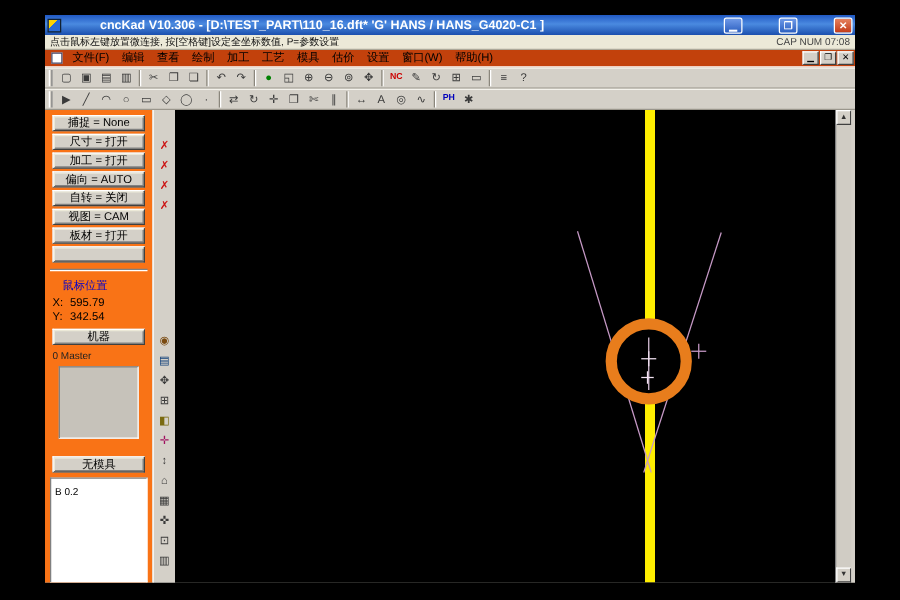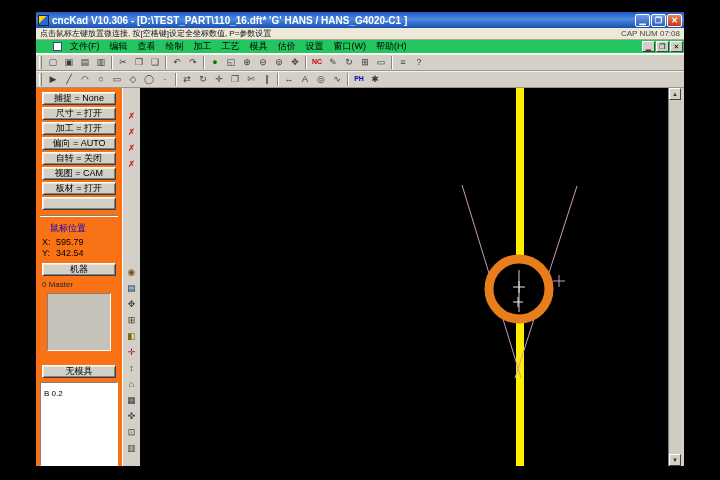--- a/index.html
+++ b/index.html
@@ -4,38 +4,38 @@
 <style>
   * { margin:0; padding:0; box-sizing:border-box; }
   body { background:#222; font-family:"Liberation Sans", sans-serif; }
   .stage { position:relative; width:720px; height:480px; background:#000; overflow:hidden; }
   .app { position:absolute; left:36px; top:12px; width:648px; height:454px;
          background:#d4d0c8; display:flex; flex-direction:column; }
 
   
   .titlebar { height:16px; background:linear-gradient(180deg,#2159c4,#4a8ae0 45%,#1b4fae);
               display:flex; align-items:center; padding:0 2px; color:#fff;
-              font-size:10px; font-weight:bold; white-space:nowrap; overflow:hidden; }
+              font-size:10px; font-weight:bold; white-space:nowrap; overflow:hidden;gap:28px; }
   .app-icon { width:11px; height:11px; margin-right:3px; flex:0 0 auto;
               background:linear-gradient(135deg,#ffd400 0 40%,#2a6ad4 40% 100%); border:1px solid #123; }
   .title-text { flex:1; overflow:hidden; text-overflow:clip; }
   .cap-btn { width:15px; height:13px; margin-left:1px; flex:0 0 auto; border:1px solid #fff; border-radius:2px;
              background:linear-gradient(180deg,#6f9ae8,#2b5fc0); color:#fff; font-size:8px;
              line-height:11px; text-align:center; }
   .cap-btn.close { background:linear-gradient(180deg,#e6835f,#c23a18); }
 
   
   .msgbar { height:12px; background:#ece9d8; border-bottom:1px solid #aca899;
             font-size:8px; line-height:11px; color:#111; display:flex;
             justify-content:space-between; padding:0 4px; white-space:nowrap; overflow:hidden; }
   .msgbar .status { color:#444; }
 
   
-  .menubar { height:14px; background:#22c55e; display:flex; align-items:center;
-             font-size:9px; padding-left:14px; border-bottom:1px solid #fff; }
+  .menubar { height:14px; background:#c2410c; display:flex; align-items:center;
+             font-size:9px; padding-left:2px; border-bottom:1px solid #fff; }
   .doc-icon { width:9px; height:9px; margin:0 3px; background:#fff; border:1px solid #446;
               flex:0 0 auto; }
   .menu-item { padding:0 5px; line-height:13px; color:#000; white-space:nowrap; }
   .menubar .spacer { flex:1; }
   .mdi-btn { width:13px; height:11px; margin-right:1px; background:#d4d0c8;
              border:1px solid; border-color:#fff #404040 #404040 #fff;
              font-size:7px; line-height:9px; text-align:center; color:#000; flex:0 0 auto; }
 
   
   .toolbar { height:17px; background:#d4d0c8; display:flex; align-items:center;

